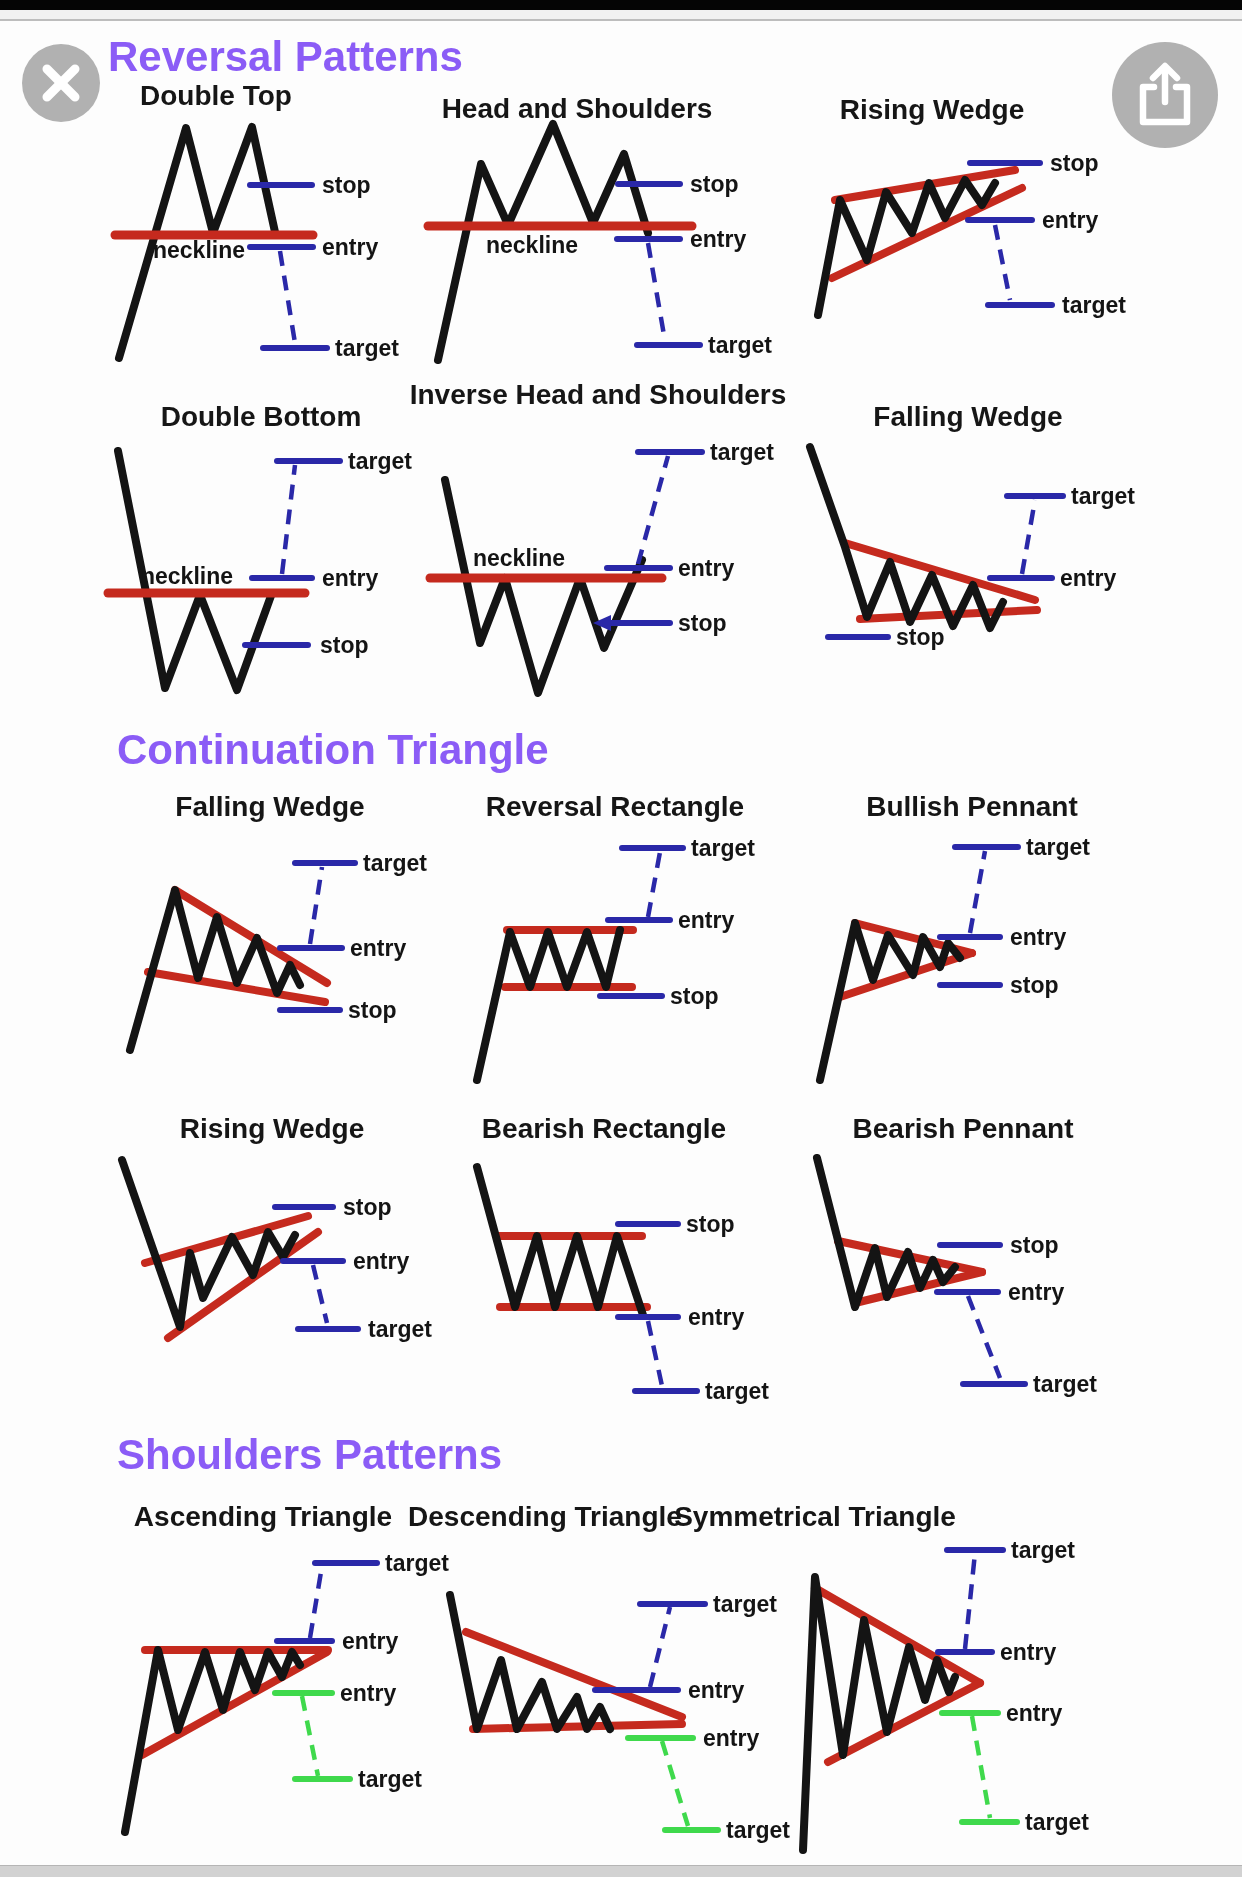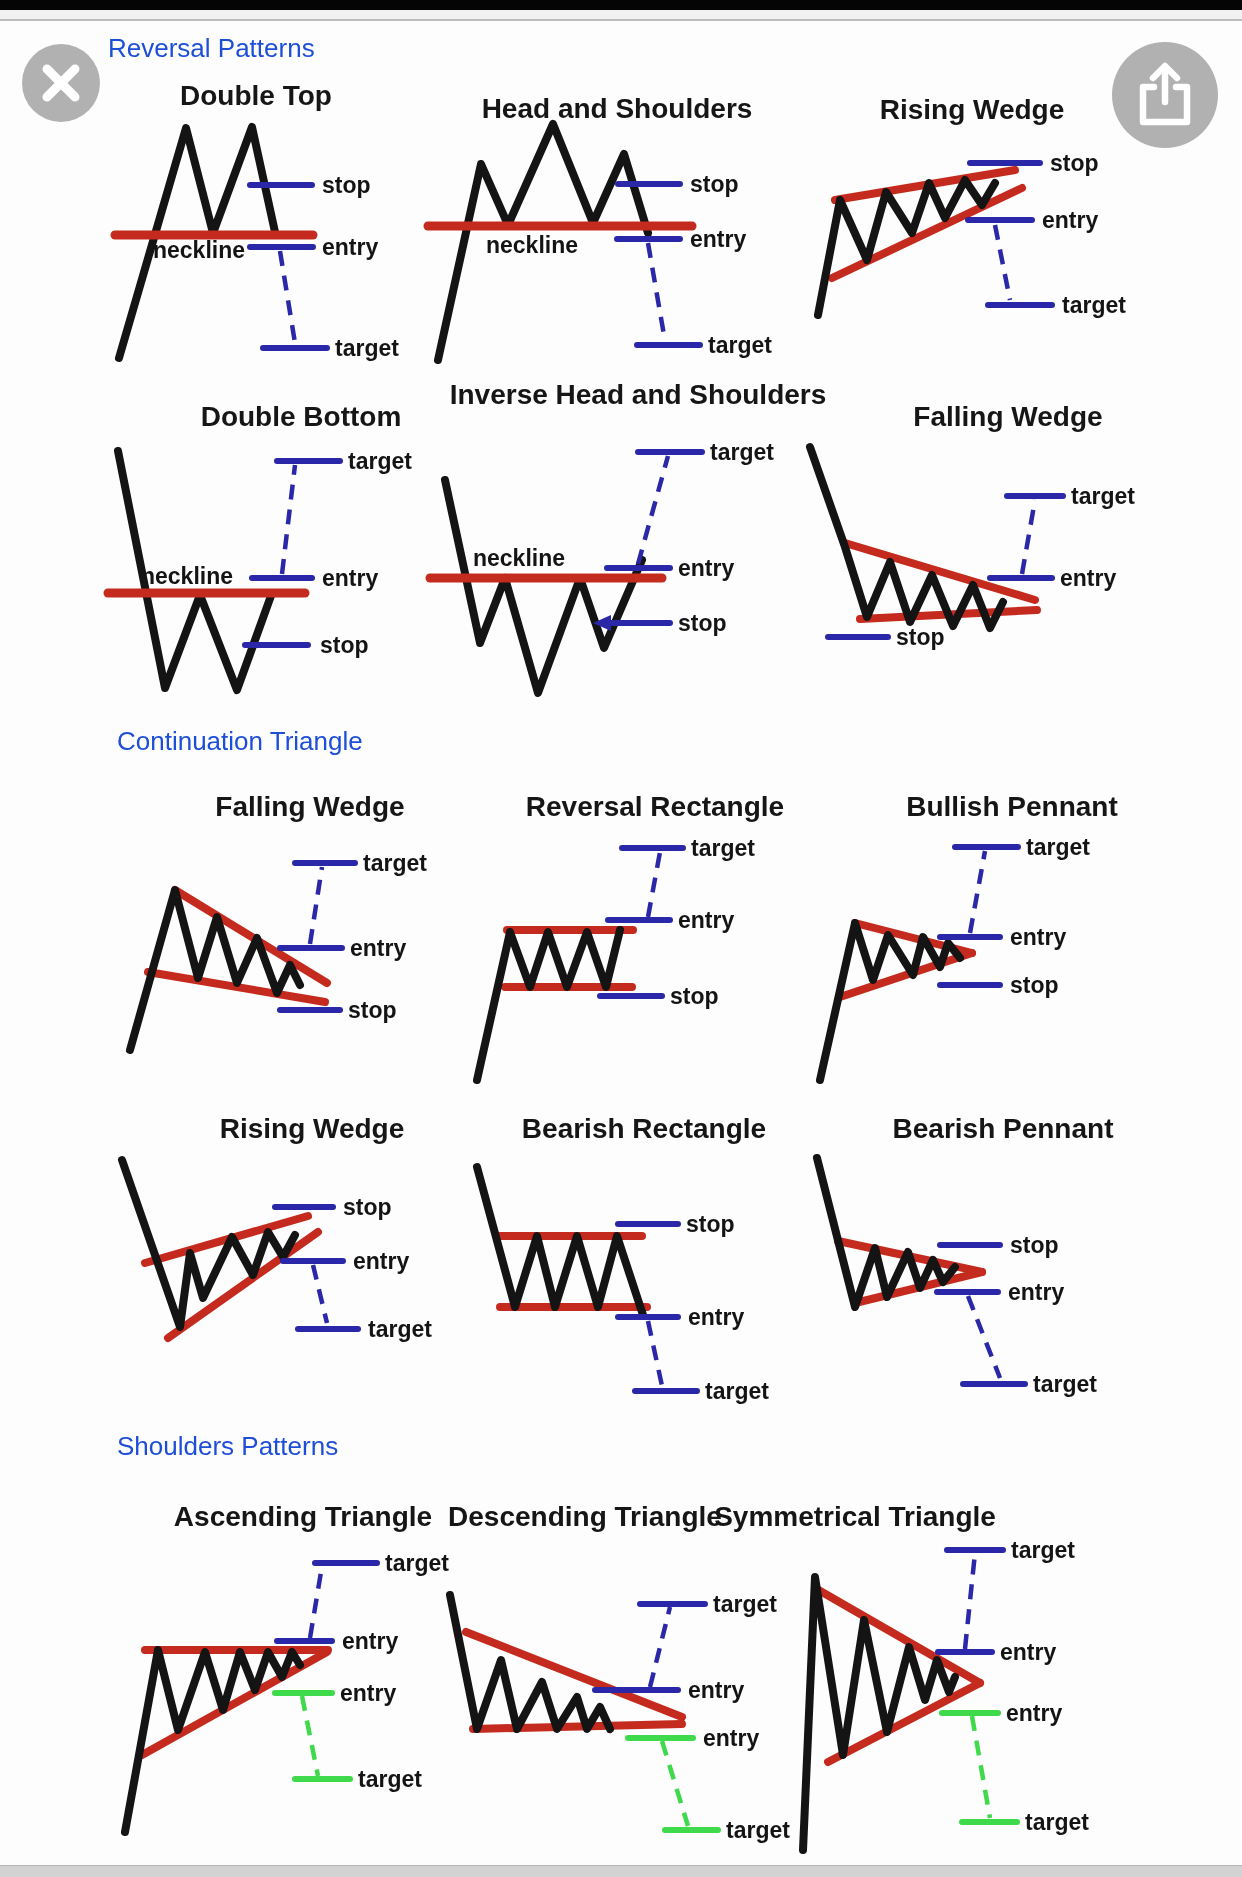--- a/index.html
+++ b/index.html
@@ -9,26 +9,25 @@
   }
   .statusbar{position:absolute;left:0;top:0;width:1242px;height:10px;background:#050505;}
   .navband{position:absolute;left:0;top:10px;width:1242px;height:9px;background:#f1f1f1;border-bottom:2px solid #bdbdbd;}
   .bottombar{position:absolute;left:0;top:1865px;width:1242px;height:12px;background:#d2d2d2;border-top:1px solid #b5b5b5;}
 
   .circle-btn{position:absolute;border-radius:50%;background:#b1b1b1;display:flex;align-items:center;justify-content:center;cursor:pointer;}
   #close-btn{left:22px;top:44px;width:78px;height:78px;}
   #share-btn{left:1112px;top:42px;width:106px;height:106px;}
 
   .section-title{
-    position:absolute;font-size:26px;font-weight:normal;color:#1d4ed8;white-space:nowrap;
+    position:absolute;font-size:42px;font-weight:bold;color:#8b5cf6;white-space:nowrap;
   }
   .ptitle{
     position:absolute;font-size:28px;font-weight:bold;color:#161616;white-space:nowrap;
     transform:translateX(-50%);
-    margin-left:40px;
   }
   .pcell{position:absolute;}
   .pcell svg{position:absolute;left:0;top:0;overflow:visible;}
 
   .ln-price{stroke:var(--c-price);stroke-width:8;fill:none;stroke-linecap:round;stroke-linejoin:round;}
   .ln-trend{stroke:var(--c-trend);stroke-width:8;fill:none;stroke-linecap:round;}
   .ln-neck{stroke:var(--c-trend);stroke-width:9;fill:none;stroke-linecap:round;}
   .ln-level{stroke:var(--c-level);stroke-width:6;fill:none;stroke-linecap:round;}
   .ln-dash{stroke:var(--c-level);stroke-width:4.5;fill:none;stroke-dasharray:15 10;}
   .ln-level-g{stroke:var(--c-level2);stroke-width:6;fill:none;stroke-linecap:round;}

